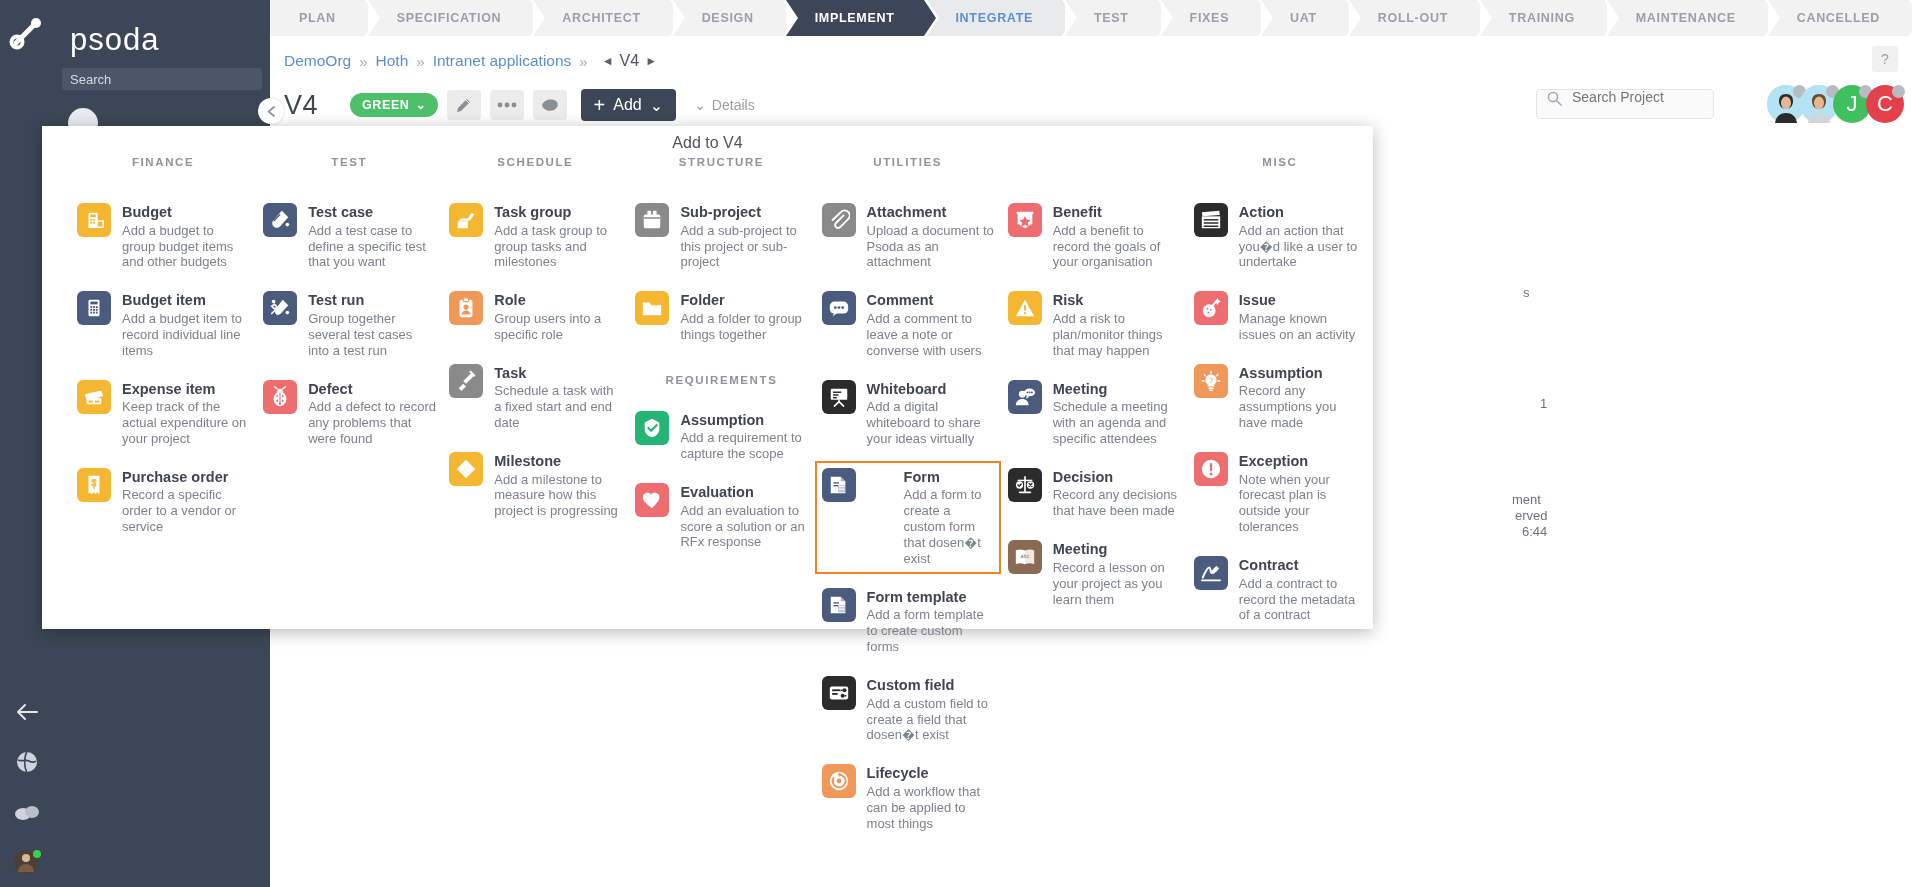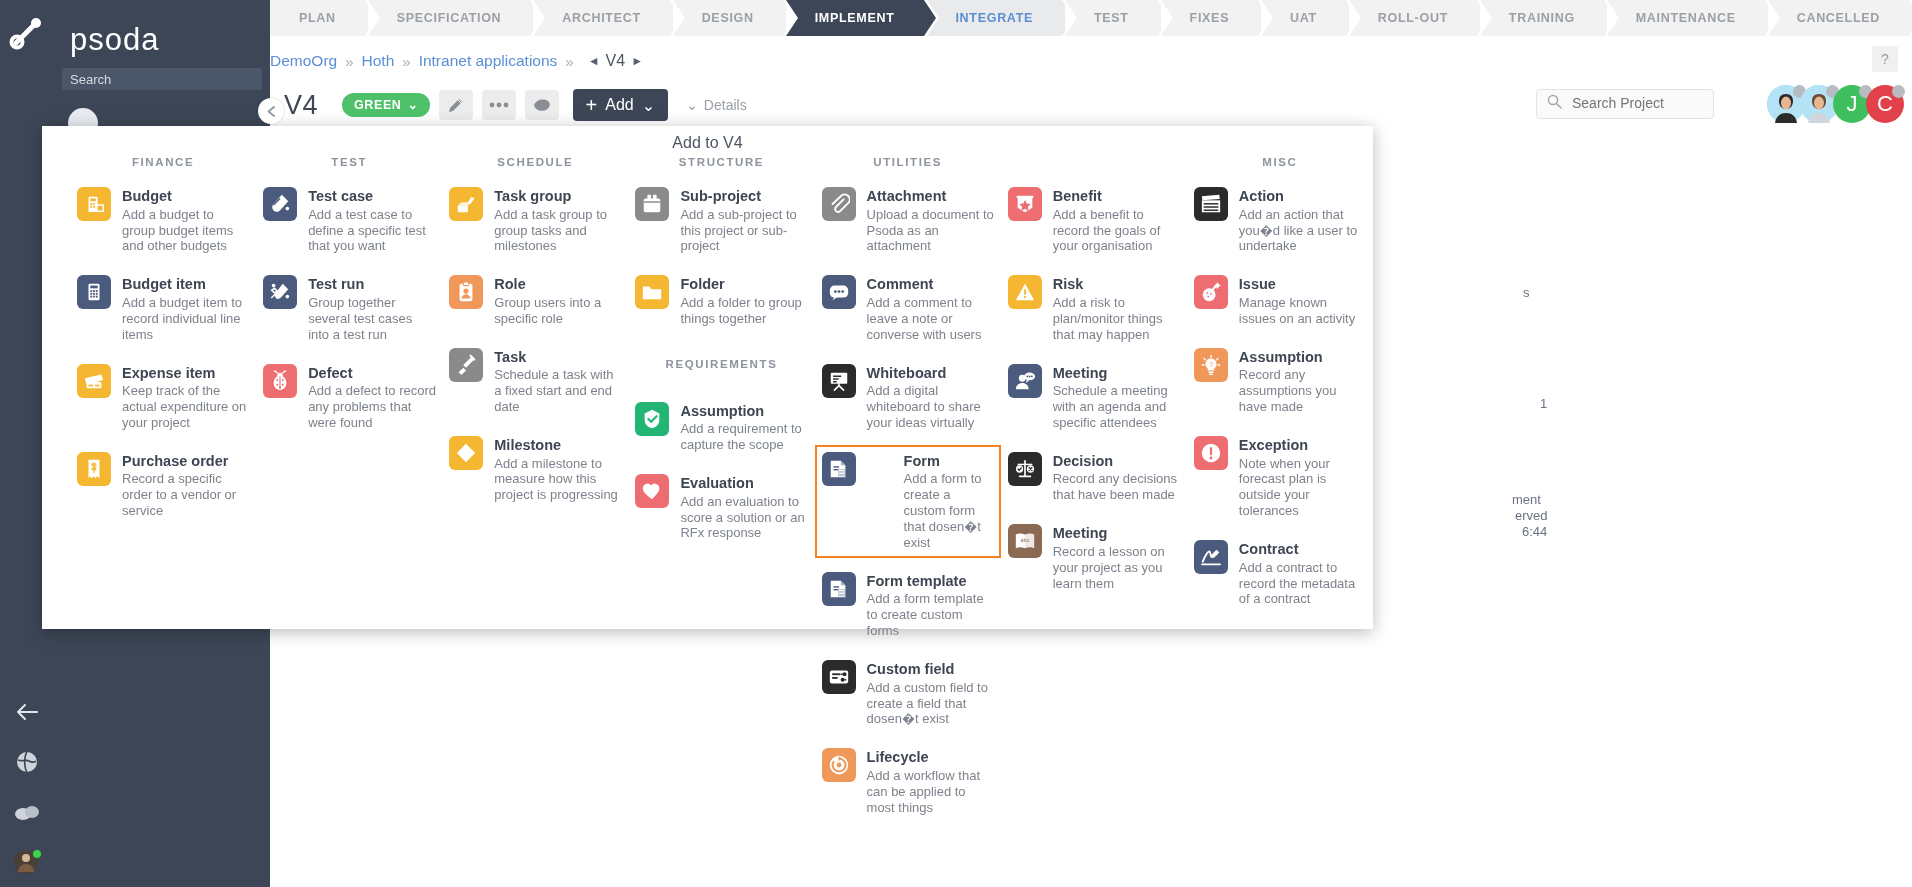--- a/index.html
+++ b/index.html
@@ -85,40 +85,40 @@
   }
   .phase:first-child::before { display: none; }
   .phase.active { background: #3c4656; color: #ffffff; z-index: 5; }
   .phase.active::after { border-left-color: #3c4656; }
   .phase.current { background: #e9eaeb; color: #5b8fd4; }
   .phase.current::after { border-left-color: #e9eaeb; }
 
   
   .crumbbar {
     position: absolute; left: 270px; top: 40px; width: 1642px; height: 42px;
-    display: flex; align-items: center; 
+    display: flex; align-items: center; padding-left: 14px;
   }
   .crumb { color: #5b8fd4; font-size: 15.5px; }
   .crumb-sep { color: #a7adb6; font-size: 15px; margin: 0 8px; }
   .crumb-arrow { color: #5a6270; font-size: 12px; margin: 0 6px; }
   .crumb-cur { color: #4d5560; font-size: 16px; }
   .help-btn {
     position: absolute; right: 14px; top: 6px; width: 26px; height: 26px;
     background: #f0f0f0; border-radius: 3px; color: #9aa0a6;
     display: flex; align-items: center; justify-content: center; font-size: 14px;
   }
 
   
   .titlerow {
     position: absolute; left: 270px; top: 82px; width: 1642px; height: 46px;
     display: flex; align-items: center; padding-left: 14px;
   }
   .proj-title { font-size: 27px; color: #3f4653; font-weight: 400; letter-spacing: .5px; }
   .pill {
-    margin-left: 24px; background: #4ec06a; color: #ffffff;
+    margin-left: 32px; background: #4ec06a; color: #ffffff;
     font-size: 12.5px; font-weight: 700; letter-spacing: .6px;
     border-radius: 12px; padding: 4px 11px 5px 12px;
     display: flex; align-items: center; gap: 6px;
   }
   .sqbtn {
     width: 34px; height: 30px; border-radius: 4px; background: #ececec;
     display: flex; align-items: center; justify-content: center; margin-left: 9px;
   }
   .addbtn {
     margin-left: 14px; height: 32px; background: #3c4656; color: #ffffff;
@@ -126,21 +126,21 @@
     padding: 0 13px; font-size: 16px;
   }
   .addbtn .plus { font-size: 20px; font-weight: 300; line-height: 1; }
   .details {
     margin-left: 18px; color: #9aa0a6; font-size: 14px;
     display: flex; align-items: center; gap: 6px;
   }
   .proj-search {
     position: absolute; right: 198px; top: 7px; width: 178px; height: 30px;
     background: #fafafa; border: 1px solid #e3e3e3; border-radius: 4px;
-    display: flex; align-items: flex-start; padding: 4px 10px; gap: 8px;
+    display: flex; align-items: flex-end; padding: 12px 10px; gap: 8px;
   }
   .proj-search input {
     border: none; background: transparent; outline: none;
     font-size: 14px; color: #8a9099; width: 130px;
     font-family: "Liberation Sans", sans-serif;
   }
   .avatars { position: absolute; right: 8px; top: 3px; display: flex; }
   .av {
     width: 38px; height: 38px; border-radius: 50%; margin-left: -5px;
     position: relative; display: flex; align-items: center; justify-content: center;
@@ -166,38 +166,38 @@
   }
   .panel-title {
     position: absolute; top: 8px; left: 0; width: 100%; text-align: center;
     font-size: 16px; color: #4d5560;
   }
   .cols { position: absolute; top: 30px; left: 0; width: 100%; display: flex; }
   .col { width: 205px; }
   .col.finance { margin-left: 28px; }
   .col-head {
     text-align: center; font-size: 11.5px; letter-spacing: 1.6px;
-    color: #8e949d; font-weight: 600; margin-bottom: 8px; height: 16px;
+    color: #8e949d; font-weight: 600; margin-bottom: 24px; height: 16px;
   }
   .item {
     display: flex; gap: 11px; padding: 5px 4px 5px 5px; margin-bottom: 7px;
     border: 2px solid transparent; align-items: flex-start;
   }
   .item.sel { border-color: #f58220; gap: 48px; }
   .ico {
     width: 34px; height: 34px; border-radius: 6px; flex: 0 0 34px;
     display: flex; align-items: center; justify-content: center;
   }
   .ico svg { display: block; }
   .txt { padding-top: 1px; }
   .t-title { font-size: 14.5px; color: #3f4653; font-weight: 700; line-height: 1.15; }
   .t-desc { font-size: 13px; color: #7d838c; line-height: 1.22; margin-top: 2px; }
   .sub-head {
     text-align: center; font-size: 11.5px; letter-spacing: 1.6px;
-    color: #8e949d; font-weight: 600; margin: 24px 0 25px 0;
+    color: #8e949d; font-weight: 600; margin: 24px 0 18px 0;
   }
 </style>
 </head>
 <body>
 
 <div id="app">
 
   <div class="rail">
     <div class="rail-logo">
       <svg width="38" height="38" viewBox="0 0 38 38">

